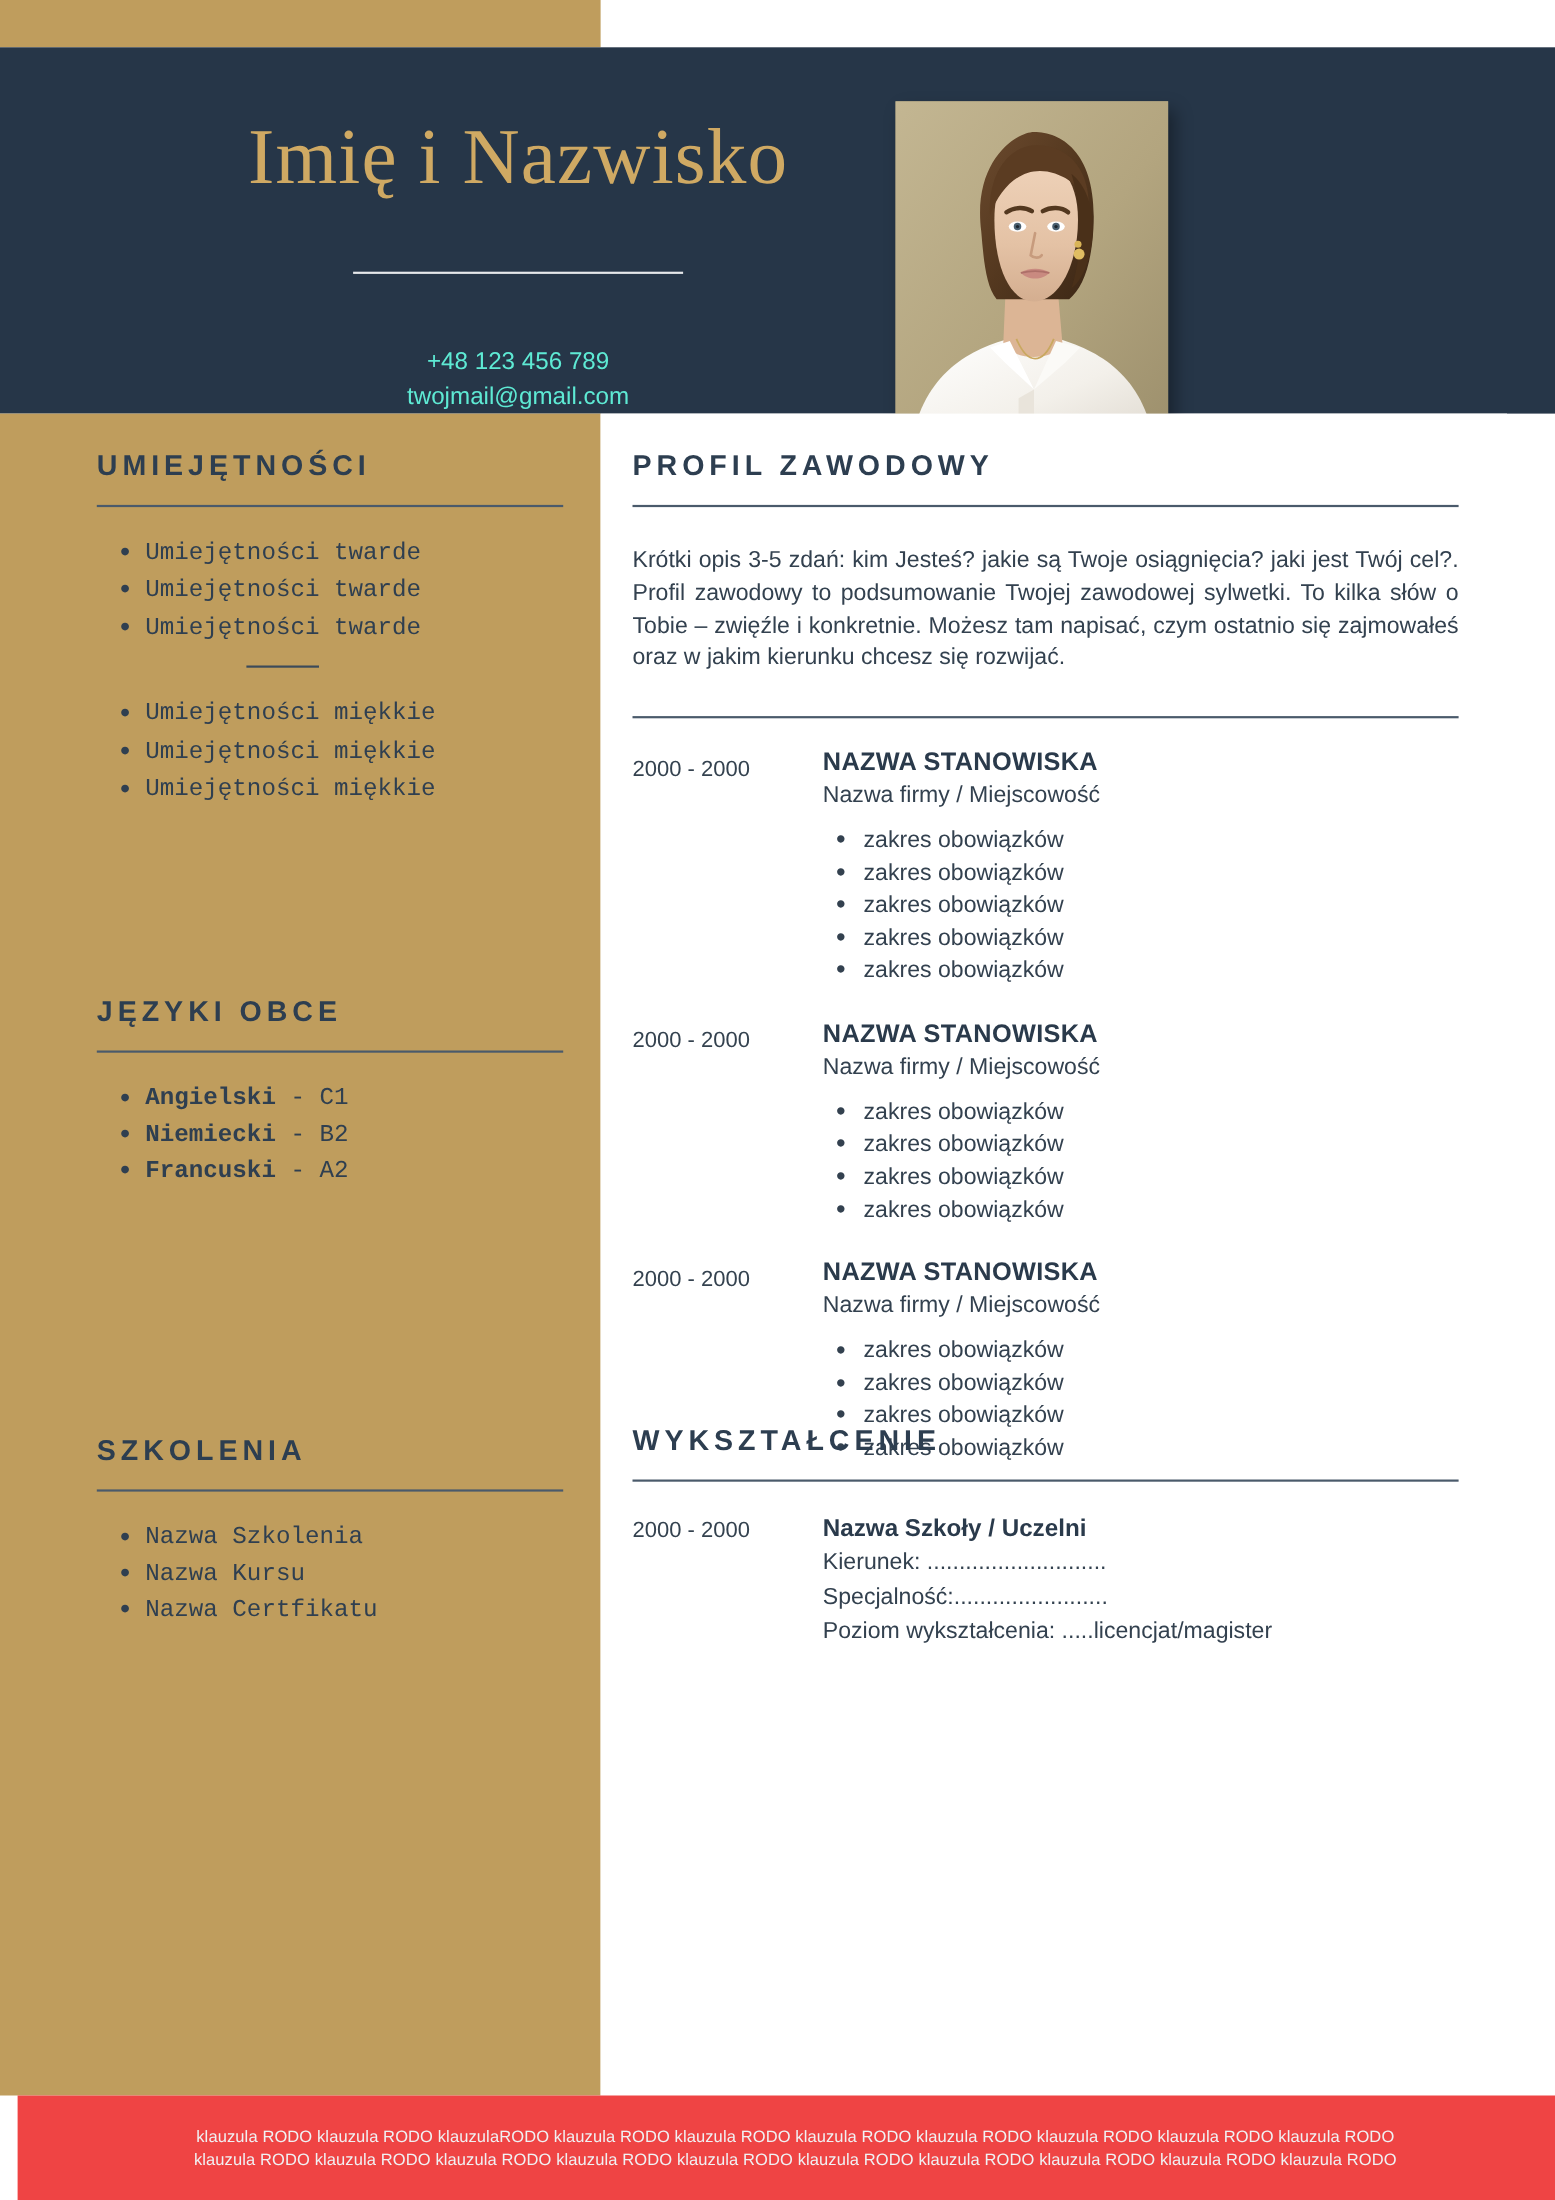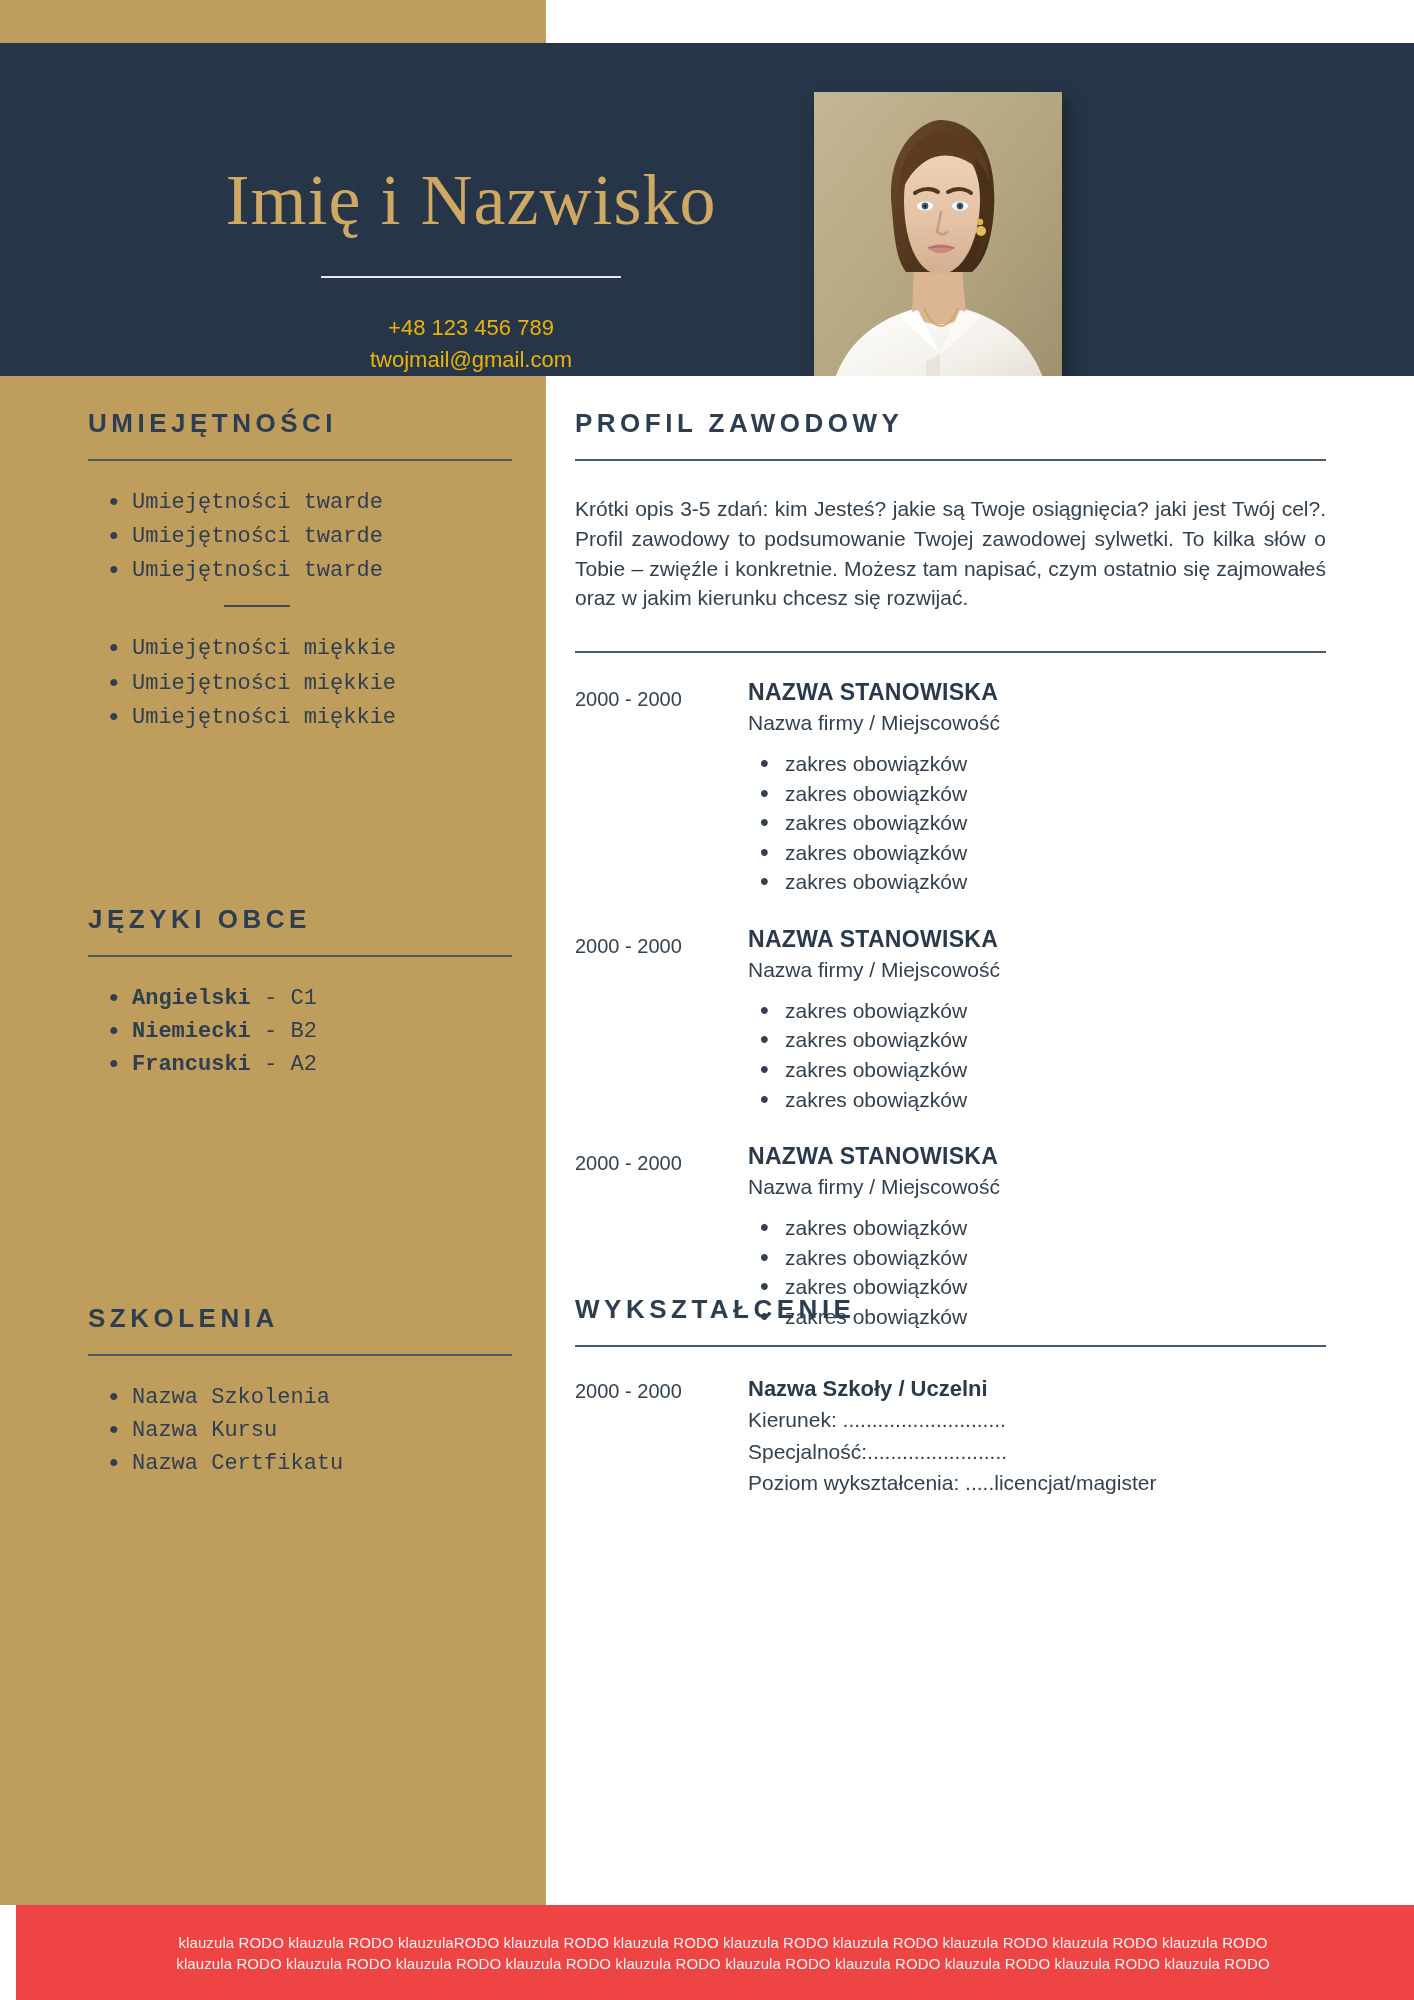--- a/index.html
+++ b/index.html
@@ -15,37 +15,37 @@
   .top-strip { position:absolute; left:0; top:0; width:1414px; height:43px; background:#ffffff; }
   .top-strip-gold { position:absolute; left:0; top:0; width:546px; height:43px; background:#bf9d5d; }
 
   
   .header {
     position:absolute; left:0; top:43px; width:1414px; height:333px;
     background:#263648;
   }
   .header-inner {
     position:absolute; left:0; top:0; width:942px; height:333px;
-    display:flex; flex-direction:column; align-items:center; justify-content:flex-end;
+    display:flex; flex-direction:column; align-items:center; justify-content:space-between;
   }
   .full-name {
     font-family:"Liberation Serif", serif;
     font-size:72px;
     color:#cfa963;
     letter-spacing:1px;
     margin-top:62px;
     line-height:1.05;
     white-space:nowrap;
   }
   .name-rule {
     width:300px; height:2px; background:#e6e8ea; margin-top:38px;
   }
   .contact-block {
     margin-top:34px; text-align:center;
-    font-size:22px; color:#eab308; line-height:1.45; font-weight:300;
+    font-size:22px; color:#5eead4; line-height:1.45; font-weight:300;
   }
   .contact-line { display:block; }
 
   
   .photo-frame {
     position:absolute; left:814px; top:92px; width:248px; height:316px;
     box-shadow:6px 8px 14px rgba(0,0,0,0.35);
     overflow:hidden;
     background:#b9ab86;
   }

